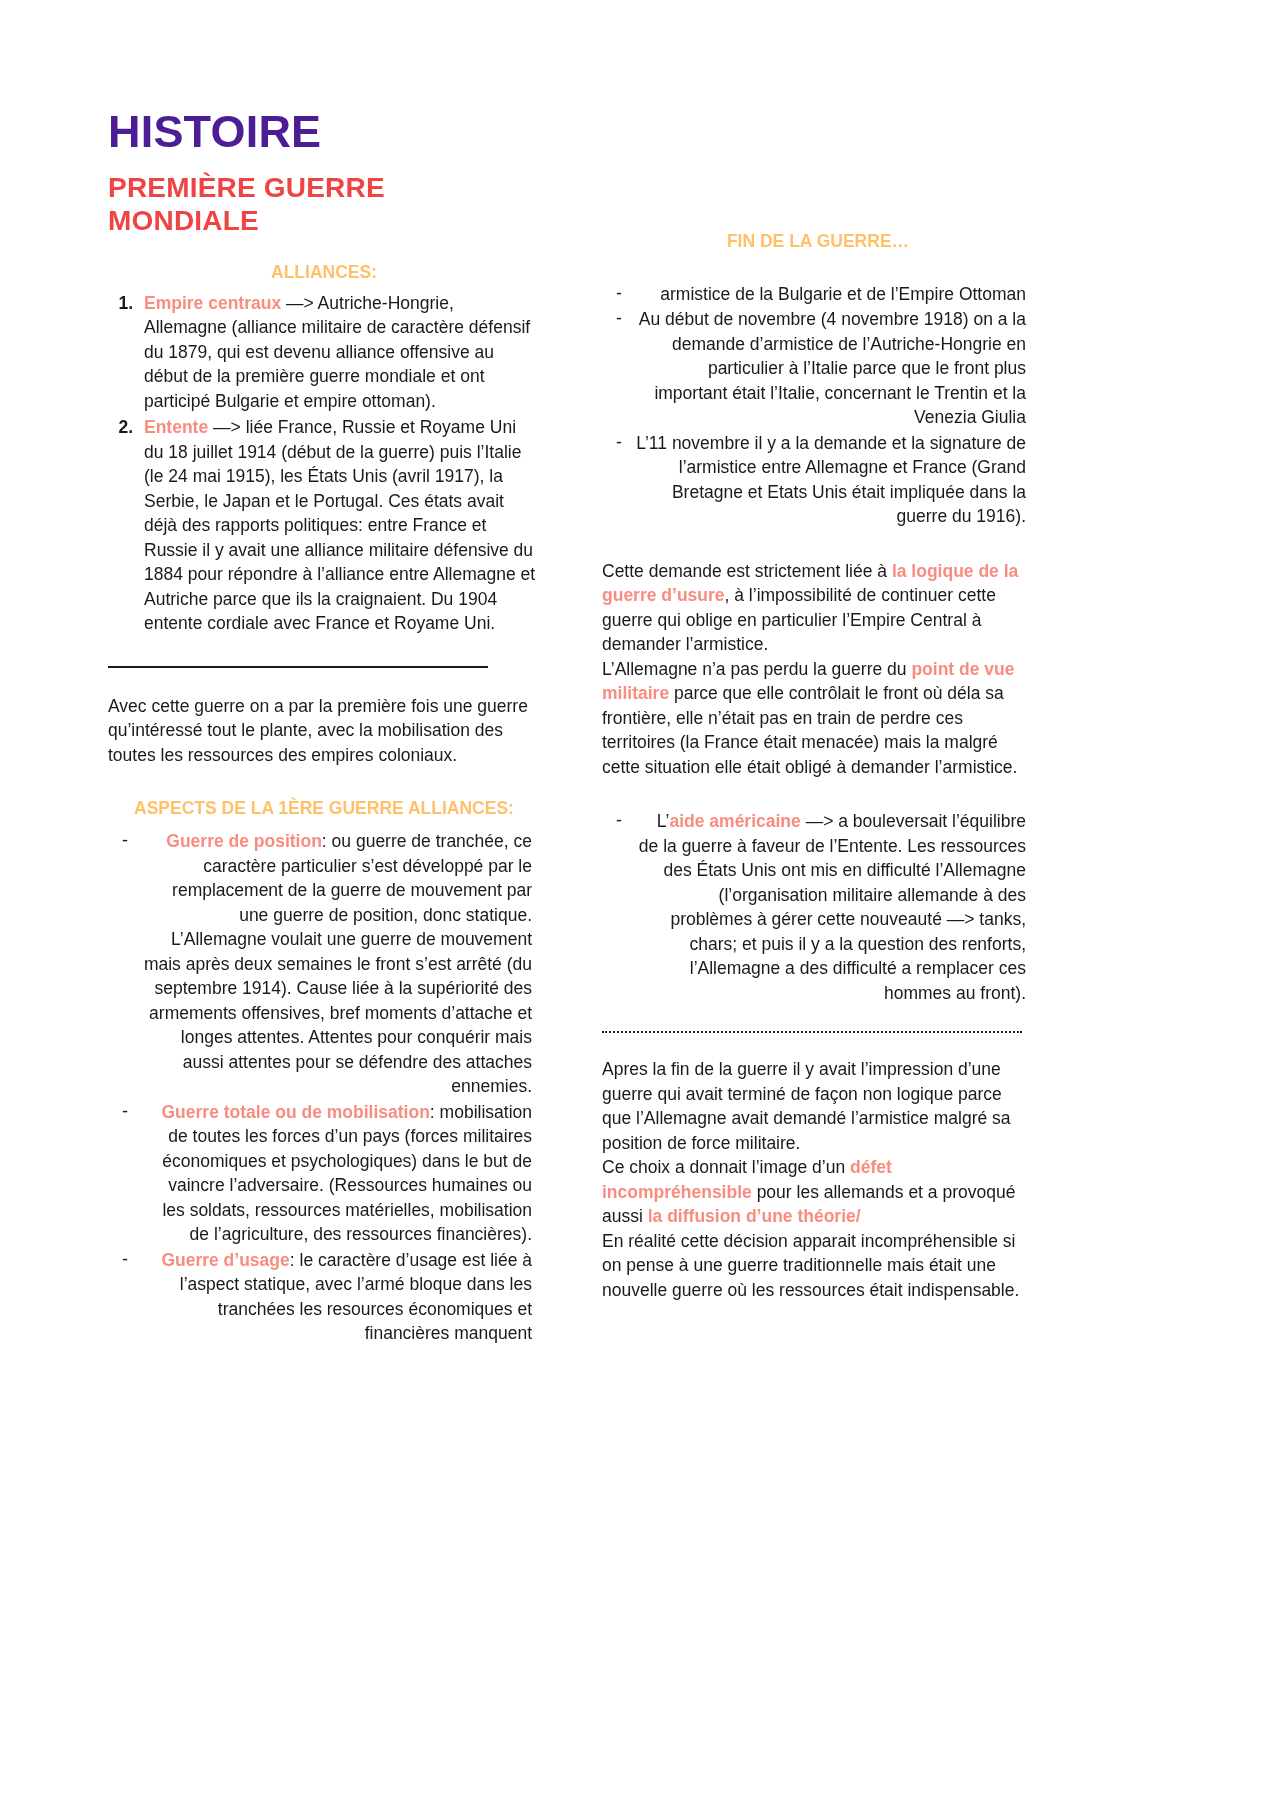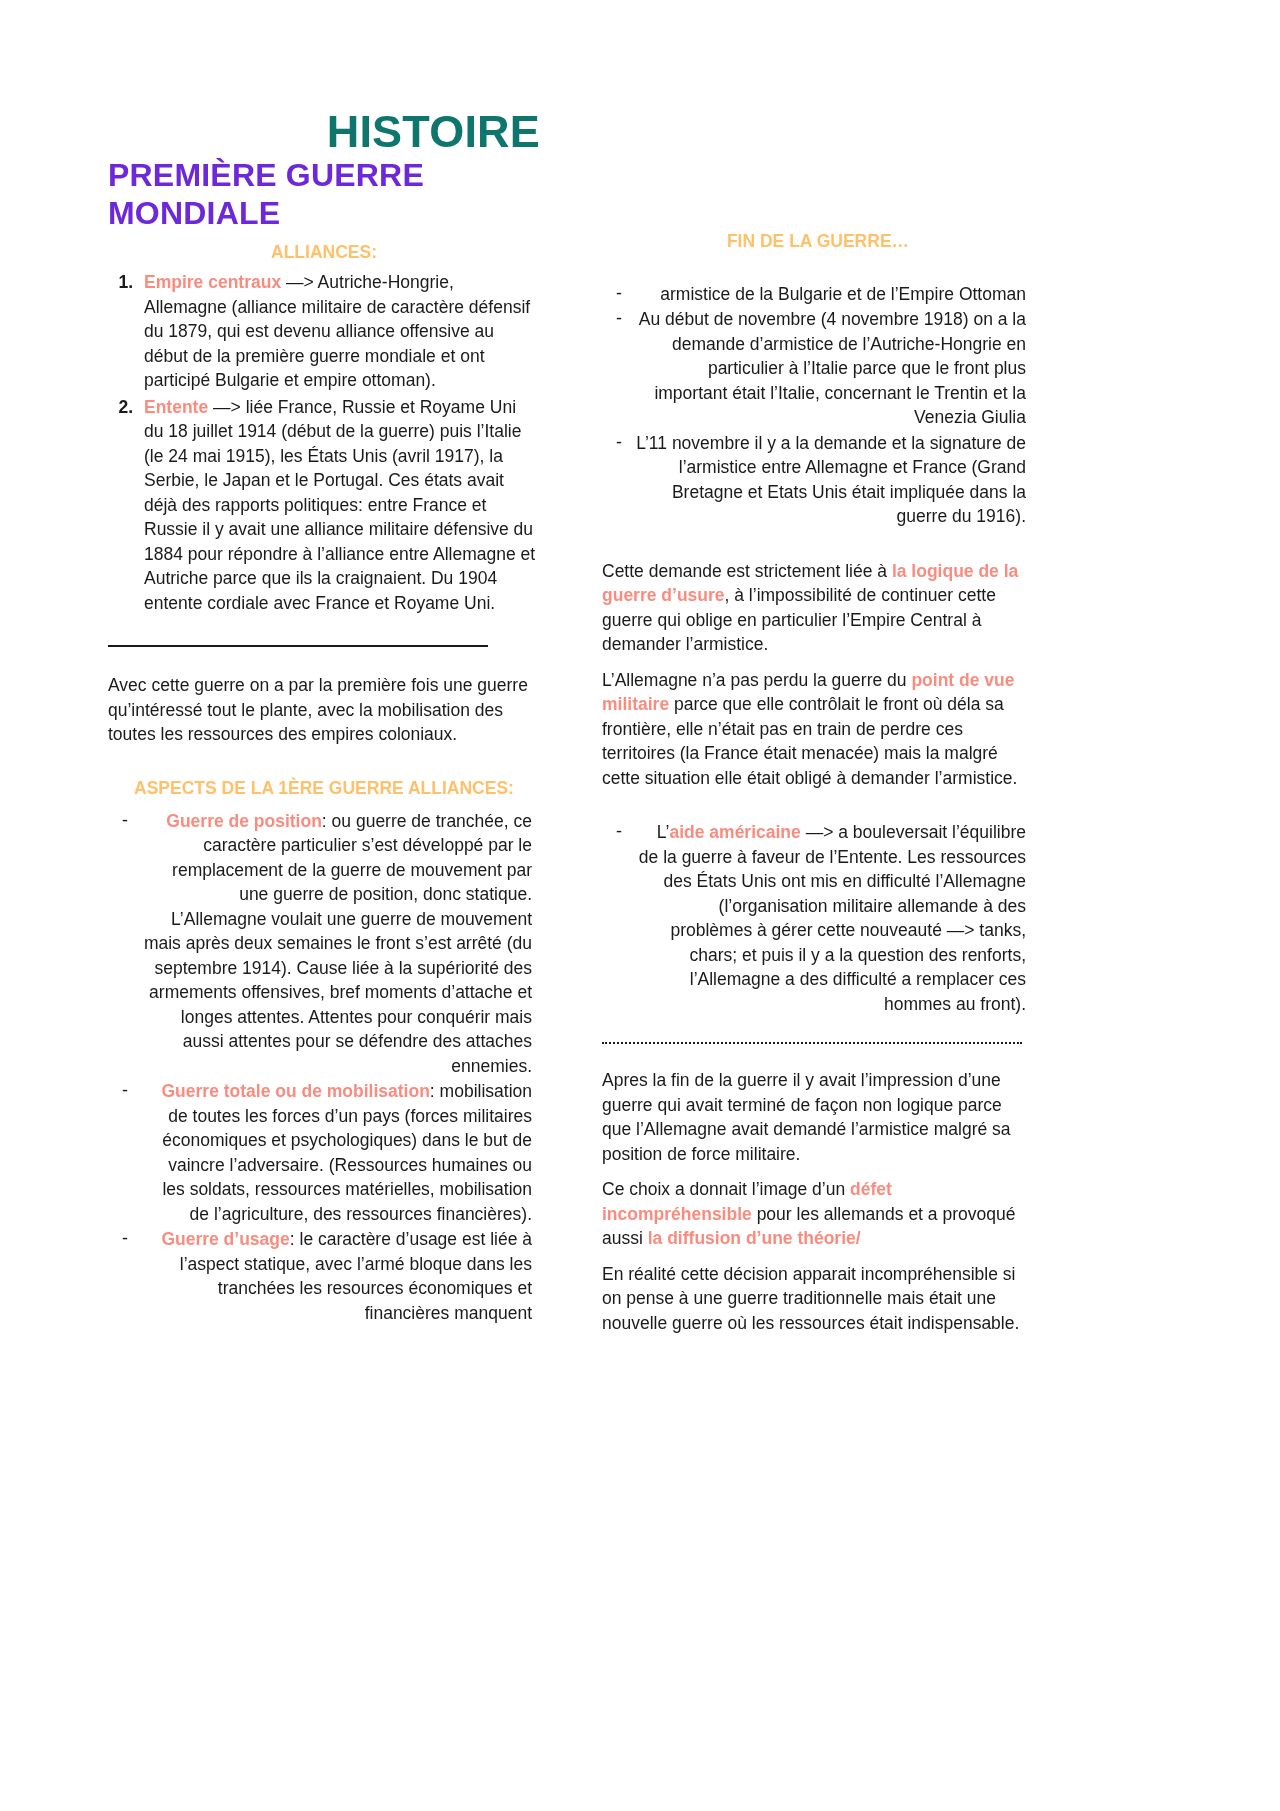--- a/index.html
+++ b/index.html
@@ -34,31 +34,30 @@
     width: 432px;
   }
   .col-right {
     width: 432px;
     padding-top: 122px;
   }
 
   h1.title {
     font-size: 45px;
     font-weight: bold;
-    color: #0f766e;
-    margin: 0 0 2px 0;
+    color: #4c1d95;
+    margin: 0 0 16px 0;
     letter-spacing: 0.2px;
     line-height: 1.05;
-    text-align: right;
   }
   h2.subtitle {
-    font-size: 32px;
-    font-weight: bold;
-    color: #6d28d9;
-    margin: 0 0 8px 0;
+    font-size: 28px;
+    font-weight: bold;
+    color: #ef4444;
+    margin: 0 0 24px 0;
     line-height: 1.18;
     letter-spacing: 0.2px;
   }
   h3.section {
     font-size: 17.5px;
     font-weight: bold;
     color: #FFC06A;
     text-align: center;
     margin: 0 0 6px 0;
     line-height: 1.35;
@@ -123,21 +122,21 @@
     border-top: 2.5px dotted #1a1a1a;
     width: 420px;
     margin: 26px 0 24px 0;
   }
 
   .spacer-sm { height: 14px; }
   .spacer-md { height: 22px; }
   .spacer-lg { height: 30px; }
 
   p.block { margin: 0 0 0 0; }
-  p.block + p.block { margin-top: 11px; }
+  p.block + p.block { margin-top: 0; }
 </style>
 </head>
 <body>
 
 <div class="page">
   <div class="columns">
 
     <div class="col">
 
       <h1 class="title">HISTOIRE</h1>

